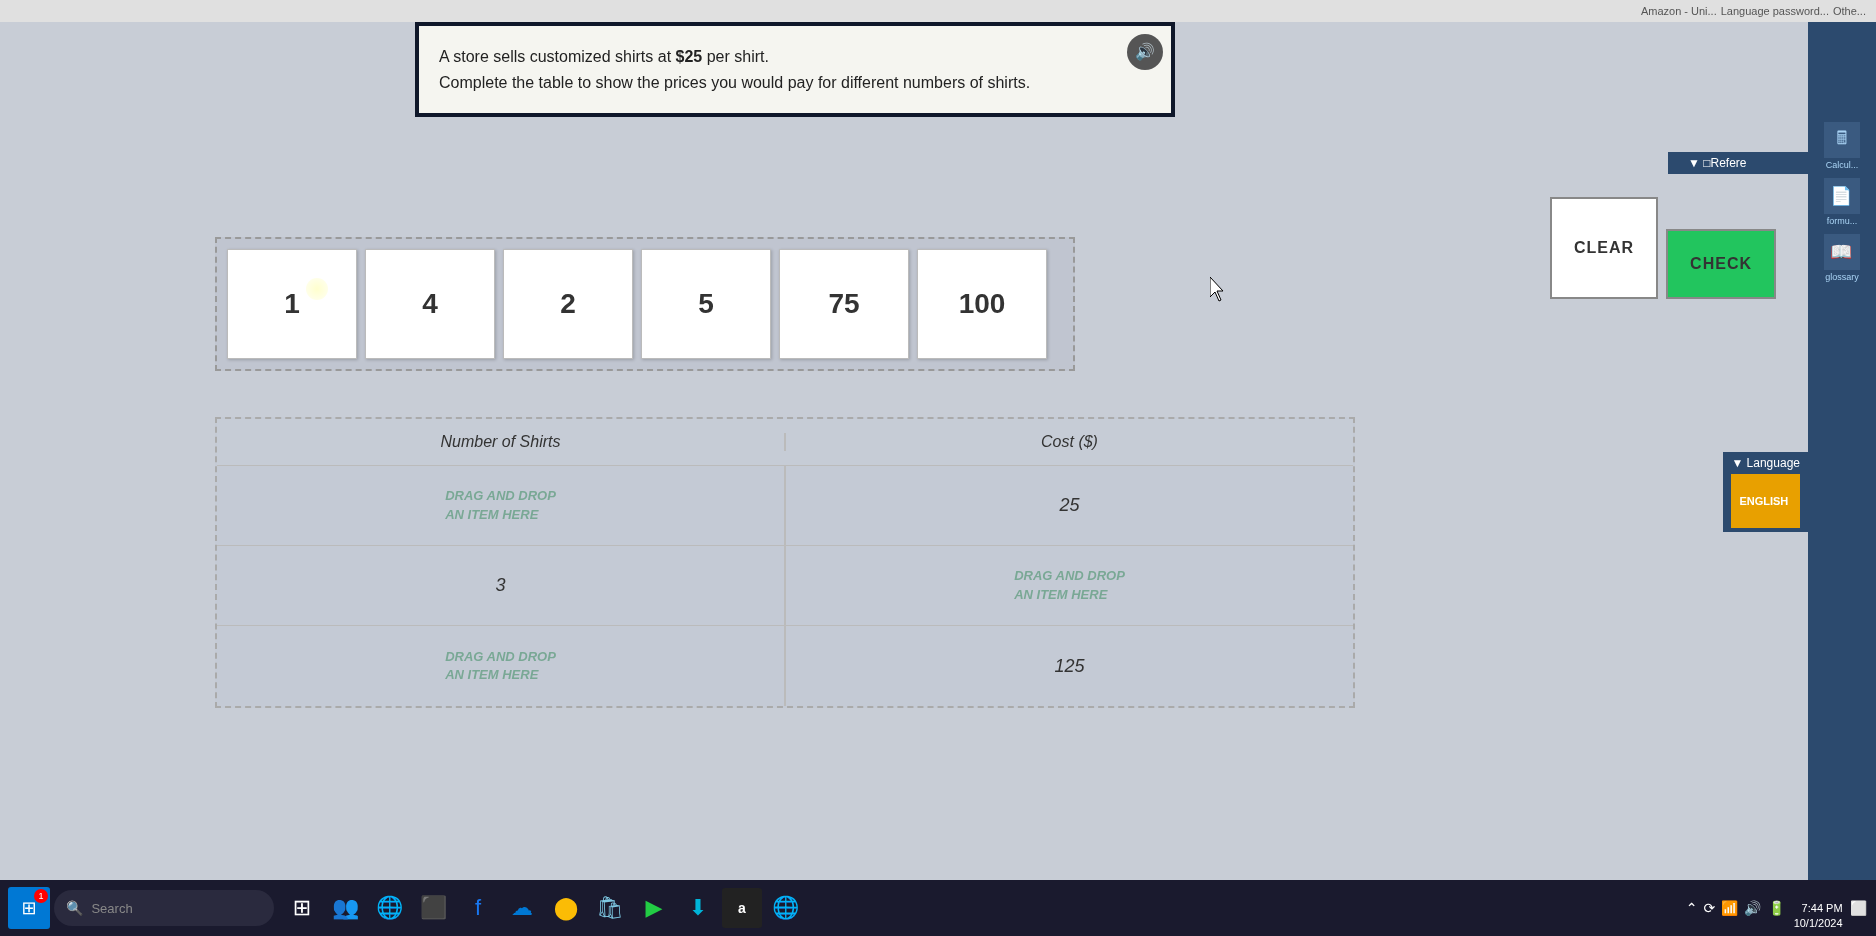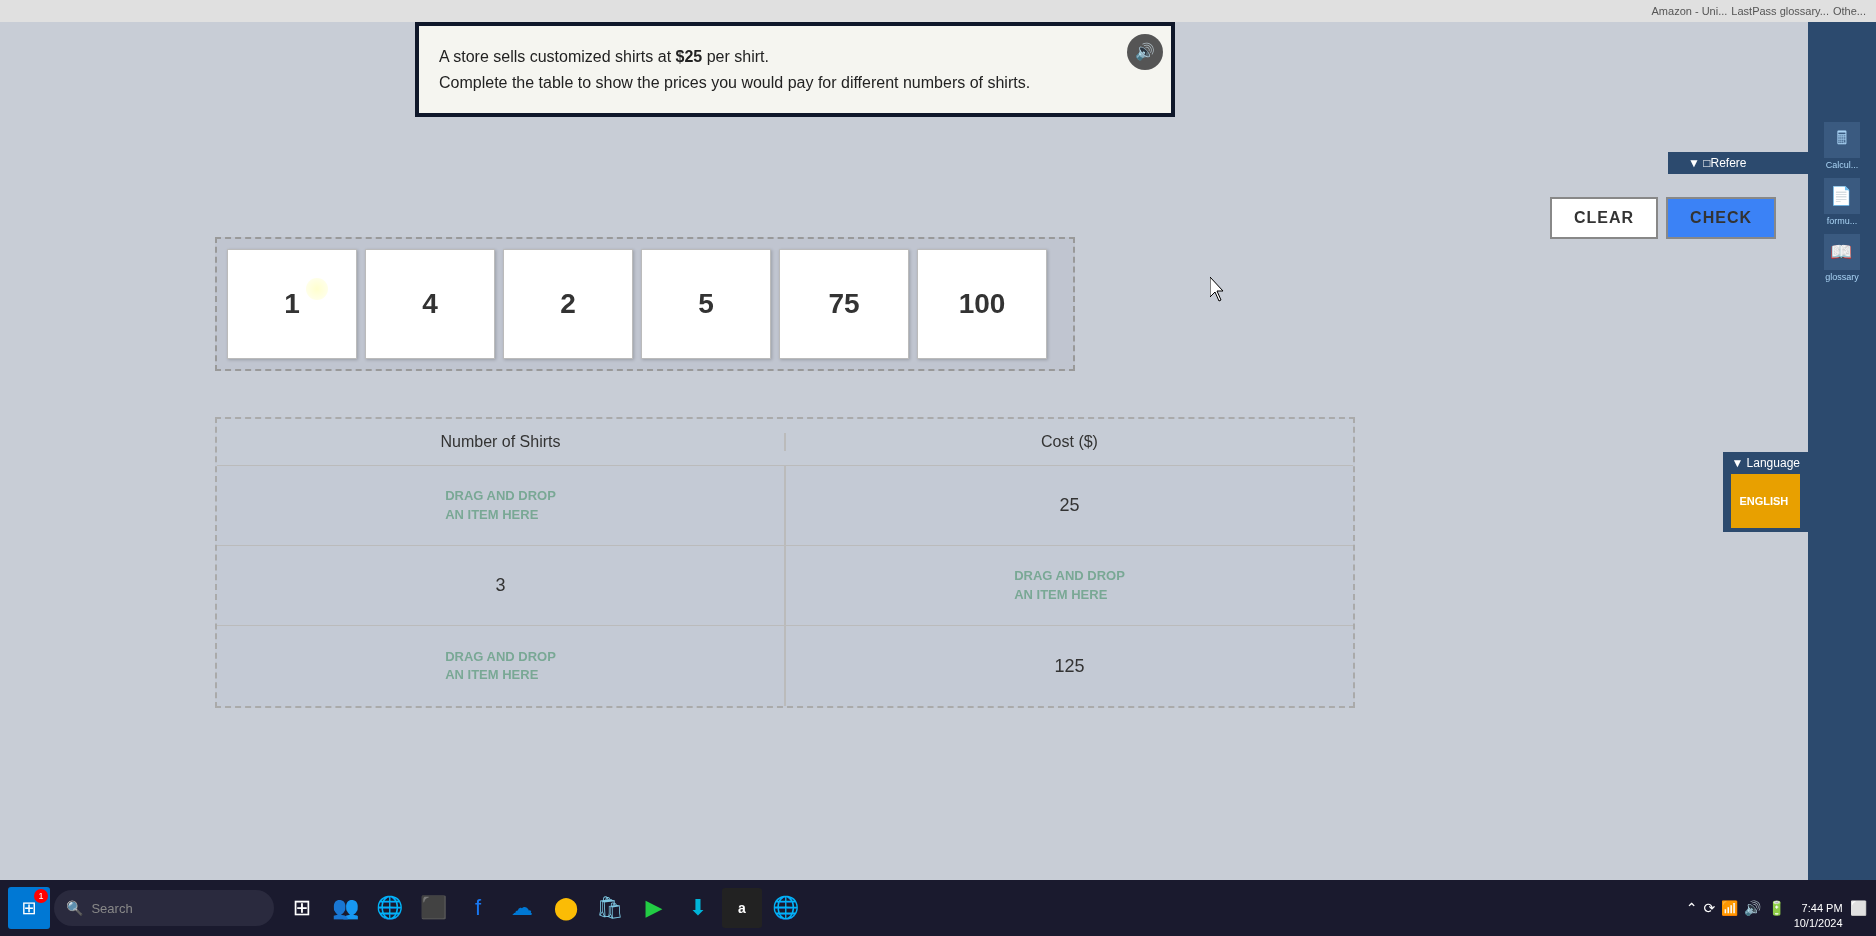--- a/index.html
+++ b/index.html
@@ -187,28 +187,29 @@
       border: 2px solid #888;
       padding: 10px 22px;
       font-size: 16px;
       font-weight: bold;
       cursor: pointer;
       letter-spacing: 1px;
       color: #333;
     }
 
     .check-btn {
-      background: #3b82f6;
+      background: #22c55e;
       border: 2px solid #888;
-      padding: 10px 22px;
+      padding: 24px 22px;
       font-size: 16px;
       font-weight: bold;
       cursor: pointer;
       letter-spacing: 1px;
       color: #333;
+      margin-top: 32px;
     }
 
     
     .tiles-container {
       position: absolute;
       top: 215px;
       left: 215px;
       width: 860px;
       background: rgba(180, 185, 200, 0.4);
       border: 2px dashed #999;
@@ -249,20 +250,21 @@
     }
 
     
     .table-area {
       position: absolute;
       top: 395px;
       left: 215px;
       width: 1140px;
       border: 2px dashed #aaa;
       background: rgba(180, 190, 210, 0.2);
+      font-style: italic;
     }
 
     .table-header-row {
       display: flex;
       background: rgba(200, 205, 215, 0.5);
       padding: 14px 0;
       border-bottom: 1px solid #bbb;
     }
 
     .table-header-cell {
@@ -414,21 +416,21 @@
     }
   </style>
 </head>
 <body>
 
 <div class="browser-bar">
   <span style="font-size:11px;color:#555;">
     <span>Amazon - Uni...</span>
   </span>
   <span style="font-size:11px;color:#555;">
-    <span>LastPass glossary...</span>
+    <span>Language password...</span>
   </span>
   <span style="font-size:11px;color:#555;">Othe...</span>
 </div>
 
 <div class="main-content">
 
   <div class="question-box">
     <p>
       <span>A store sells customized shirts at </span><span class="price">$25</span><span> per shirt.</span>
     </p>

